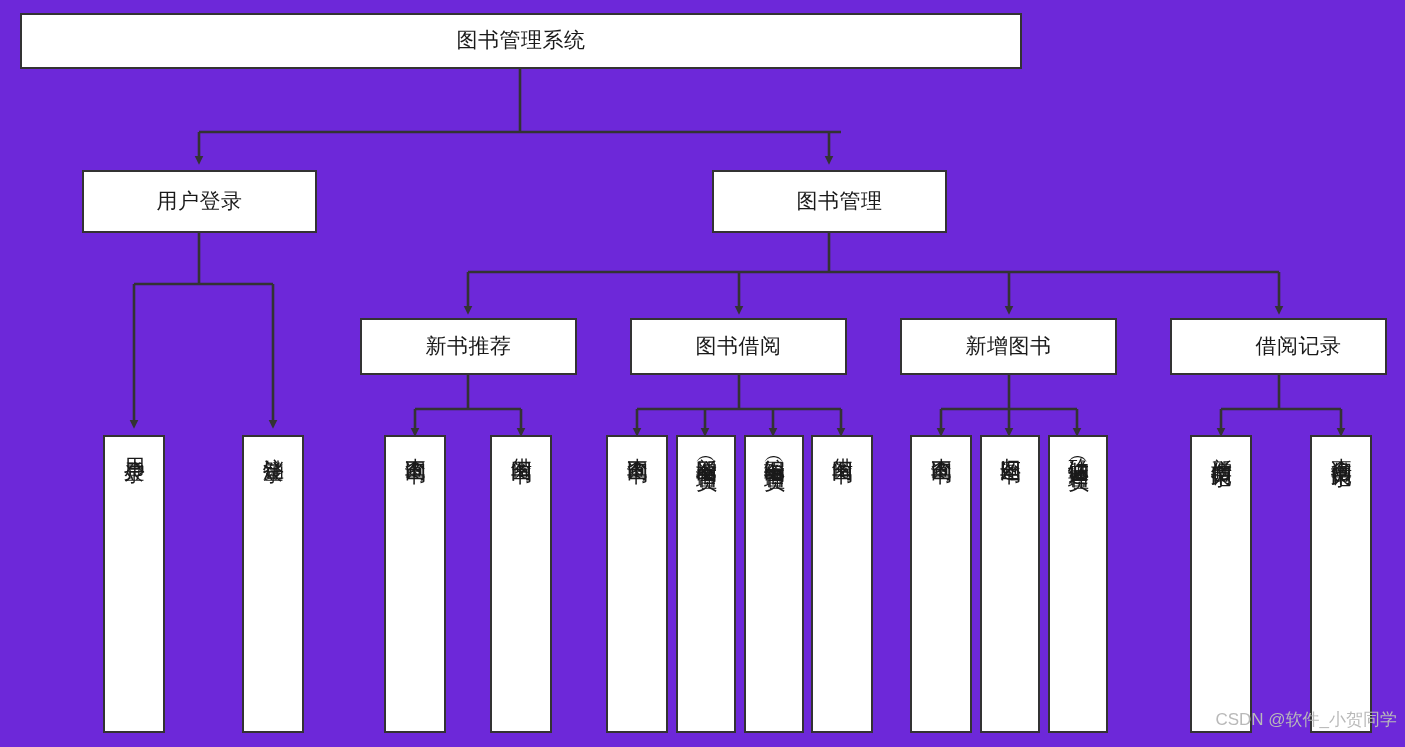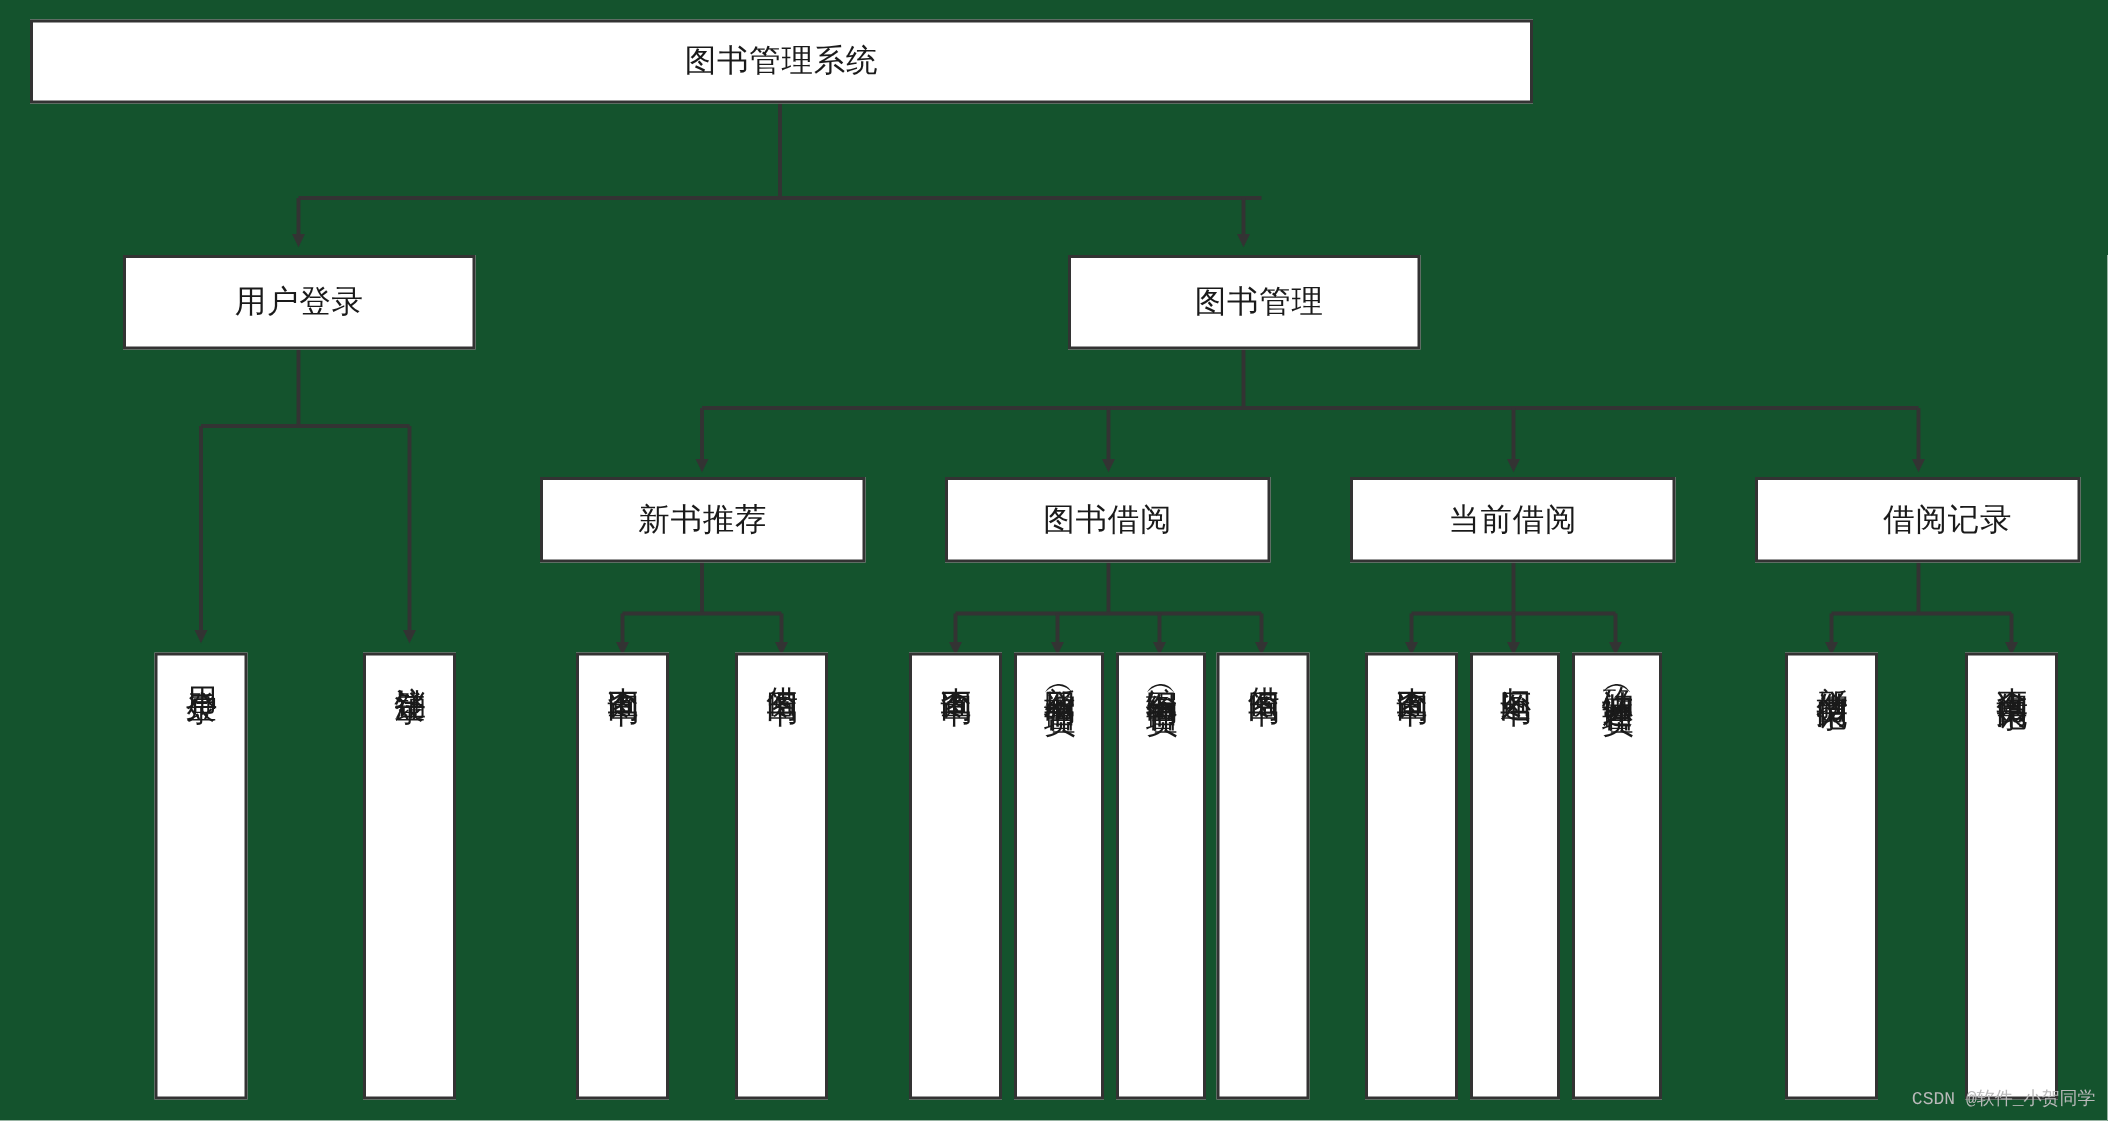--- a/index.html
+++ b/index.html
@@ -4,21 +4,21 @@
 <style>
   html, body {
     margin: 0;
     padding: 0;
     background: #ffffff;
   }
   #canvas {
     position: relative;
     width: 1405px;
     height: 747px;
-    background: #14532d;
+    background: #6d28d9;
     font-family: "DejaVu Sans", "Liberation Sans", sans-serif;
     overflow: hidden;
   }
   #wires {
     position: absolute;
     left: 0;
     top: 0;
     width: 1405px;
     height: 747px;
     pointer-events: none;
@@ -53,26 +53,26 @@
     writing-mode: vertical-rl;
     text-orientation: upright;
     font-size: 21px;
     letter-spacing: 2px;
     line-height: 1;
     white-space: nowrap;
   }
   .watermark {
     position: absolute;
     right: 8px;
-    bottom: 6px;
-    font-size: 12px;
+    bottom: 16px;
+    font-size: 17px;
     color: #b9b9b9;
     z-index: 5;
     white-space: nowrap;
-    font-family: Liberation Mono, monospace;
+    font-family: Liberation Sans, sans-serif;
   }
 </style>
 </head>
 <body>
 
 <div id="canvas">
 
   <svg id="wires" viewBox="0 0 1405 747">
     <defs>
       <marker id="arw" markerWidth="11" markerHeight="11" refX="4.2" refY="5" orient="auto" markerUnits="userSpaceOnUse">
@@ -134,21 +134,21 @@
     <span class="label">图书管理</span>
   </div>
 
   <div class="node horiz" style="left:630px; top:318px; width:217px; height:57px;">
     <span class="label">图书借阅</span>
   </div>
   <div class="node horiz" style="left:360px; top:318px; width:217px; height:57px;">
     <span class="label">新书推荐</span>
   </div>
   <div class="node horiz" style="left:900px; top:318px; width:217px; height:57px;">
-    <span class="label">当前借阅</span>
+    <span class="label">新增图书</span>
   </div>
   <div class="node horiz" style="left:1170px; top:318px; width:217px; height:57px;padding-left:40px;">
     <span class="label">借阅记录</span>
   </div>
 
   <div class="node vert" style="left:103px; top:435px; width:62px; height:298px;">
     <span class="label">用户登录</span>
   </div>
   <div class="node vert" style="left:242px; top:435px; width:62px; height:298px;">
     <span class="label">注销登录</span>

